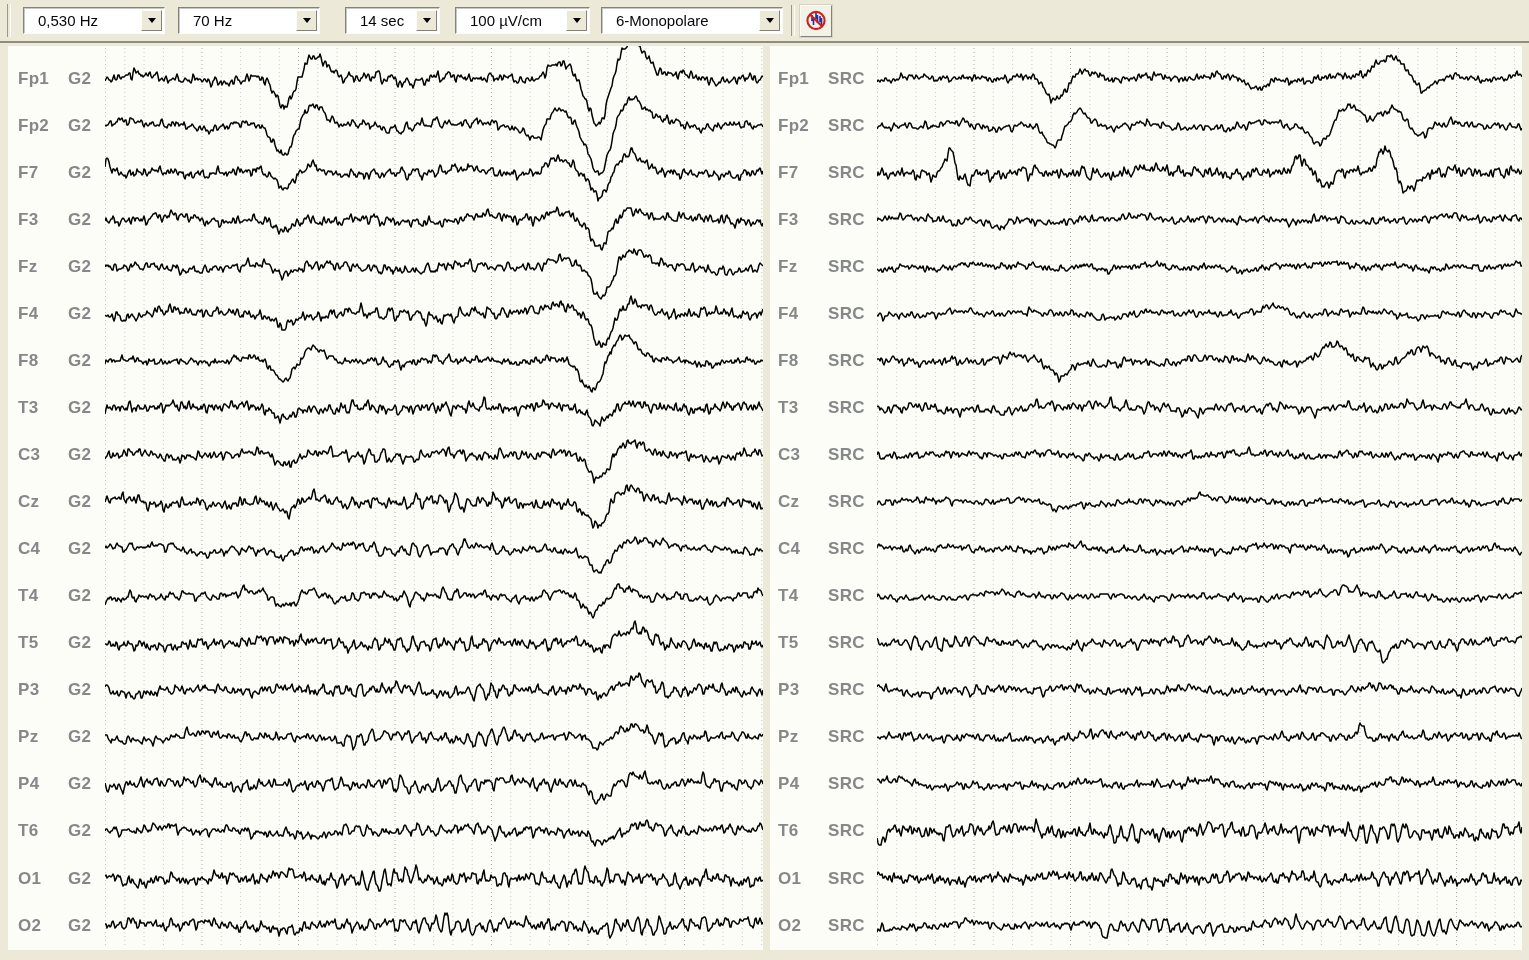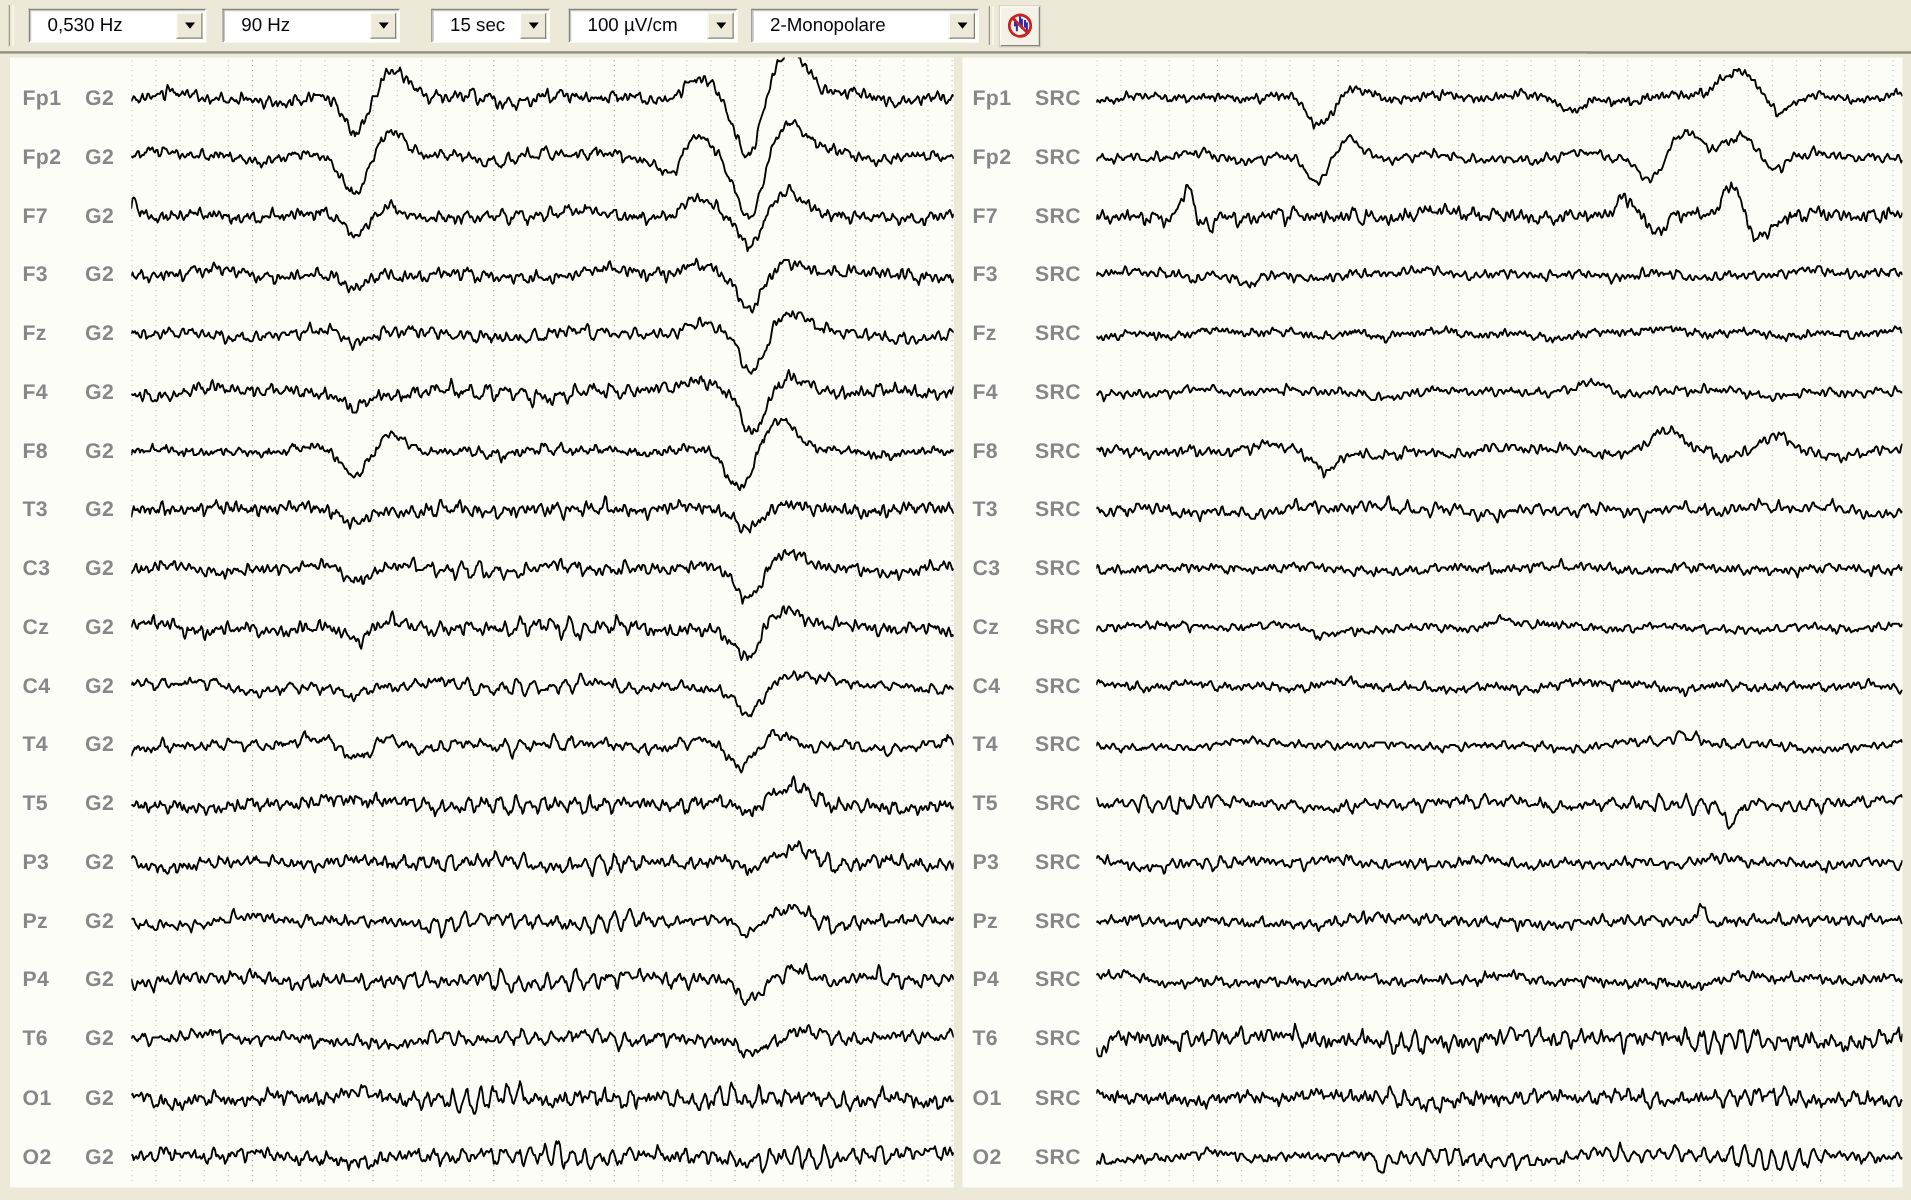--- a/index.html
+++ b/index.html
@@ -63,42 +63,42 @@
   <div class="gripper"></div>
 
   <div class="combo" style="left:23px;width:142px">
     <span class="val">0,530 Hz</span>
     <span class="cbtn">
         <span class="tri"></span>
       </span>
   </div>
 
   <div class="combo" style="left:178px;width:142px">
-    <span class="val">90 Hz</span>
+    <span class="val">70 Hz</span>
     <span class="cbtn">
         <span class="tri"></span>
       </span>
   </div>
 
   <div class="combo" style="left:345px;width:95px">
-    <span class="val">15 sec</span>
+    <span class="val">14 sec</span>
     <span class="cbtn">
         <span class="tri"></span>
       </span>
   </div>
 
   <div class="combo" style="left:455px;width:135px">
     <span class="val">100 µV/cm</span>
     <span class="cbtn">
         <span class="tri"></span>
       </span>
   </div>
 
   <div class="combo" style="left:601px;width:182px">
-    <span class="val">2-Monopolare</span>
+    <span class="val">6-Monopolare</span>
     <span class="cbtn">
         <span class="tri"></span>
       </span>
   </div>
 
   <div class="vsep" style="left:791px"></div>
 
   <button class="iconbtn">
     <svg width="24" height="24" viewBox="0 0 24 24">
       <polyline points="8,6 8,12 9.5,8 9.5,16" fill="none" stroke="#2a2ab0" stroke-width="1.6"></polyline>

